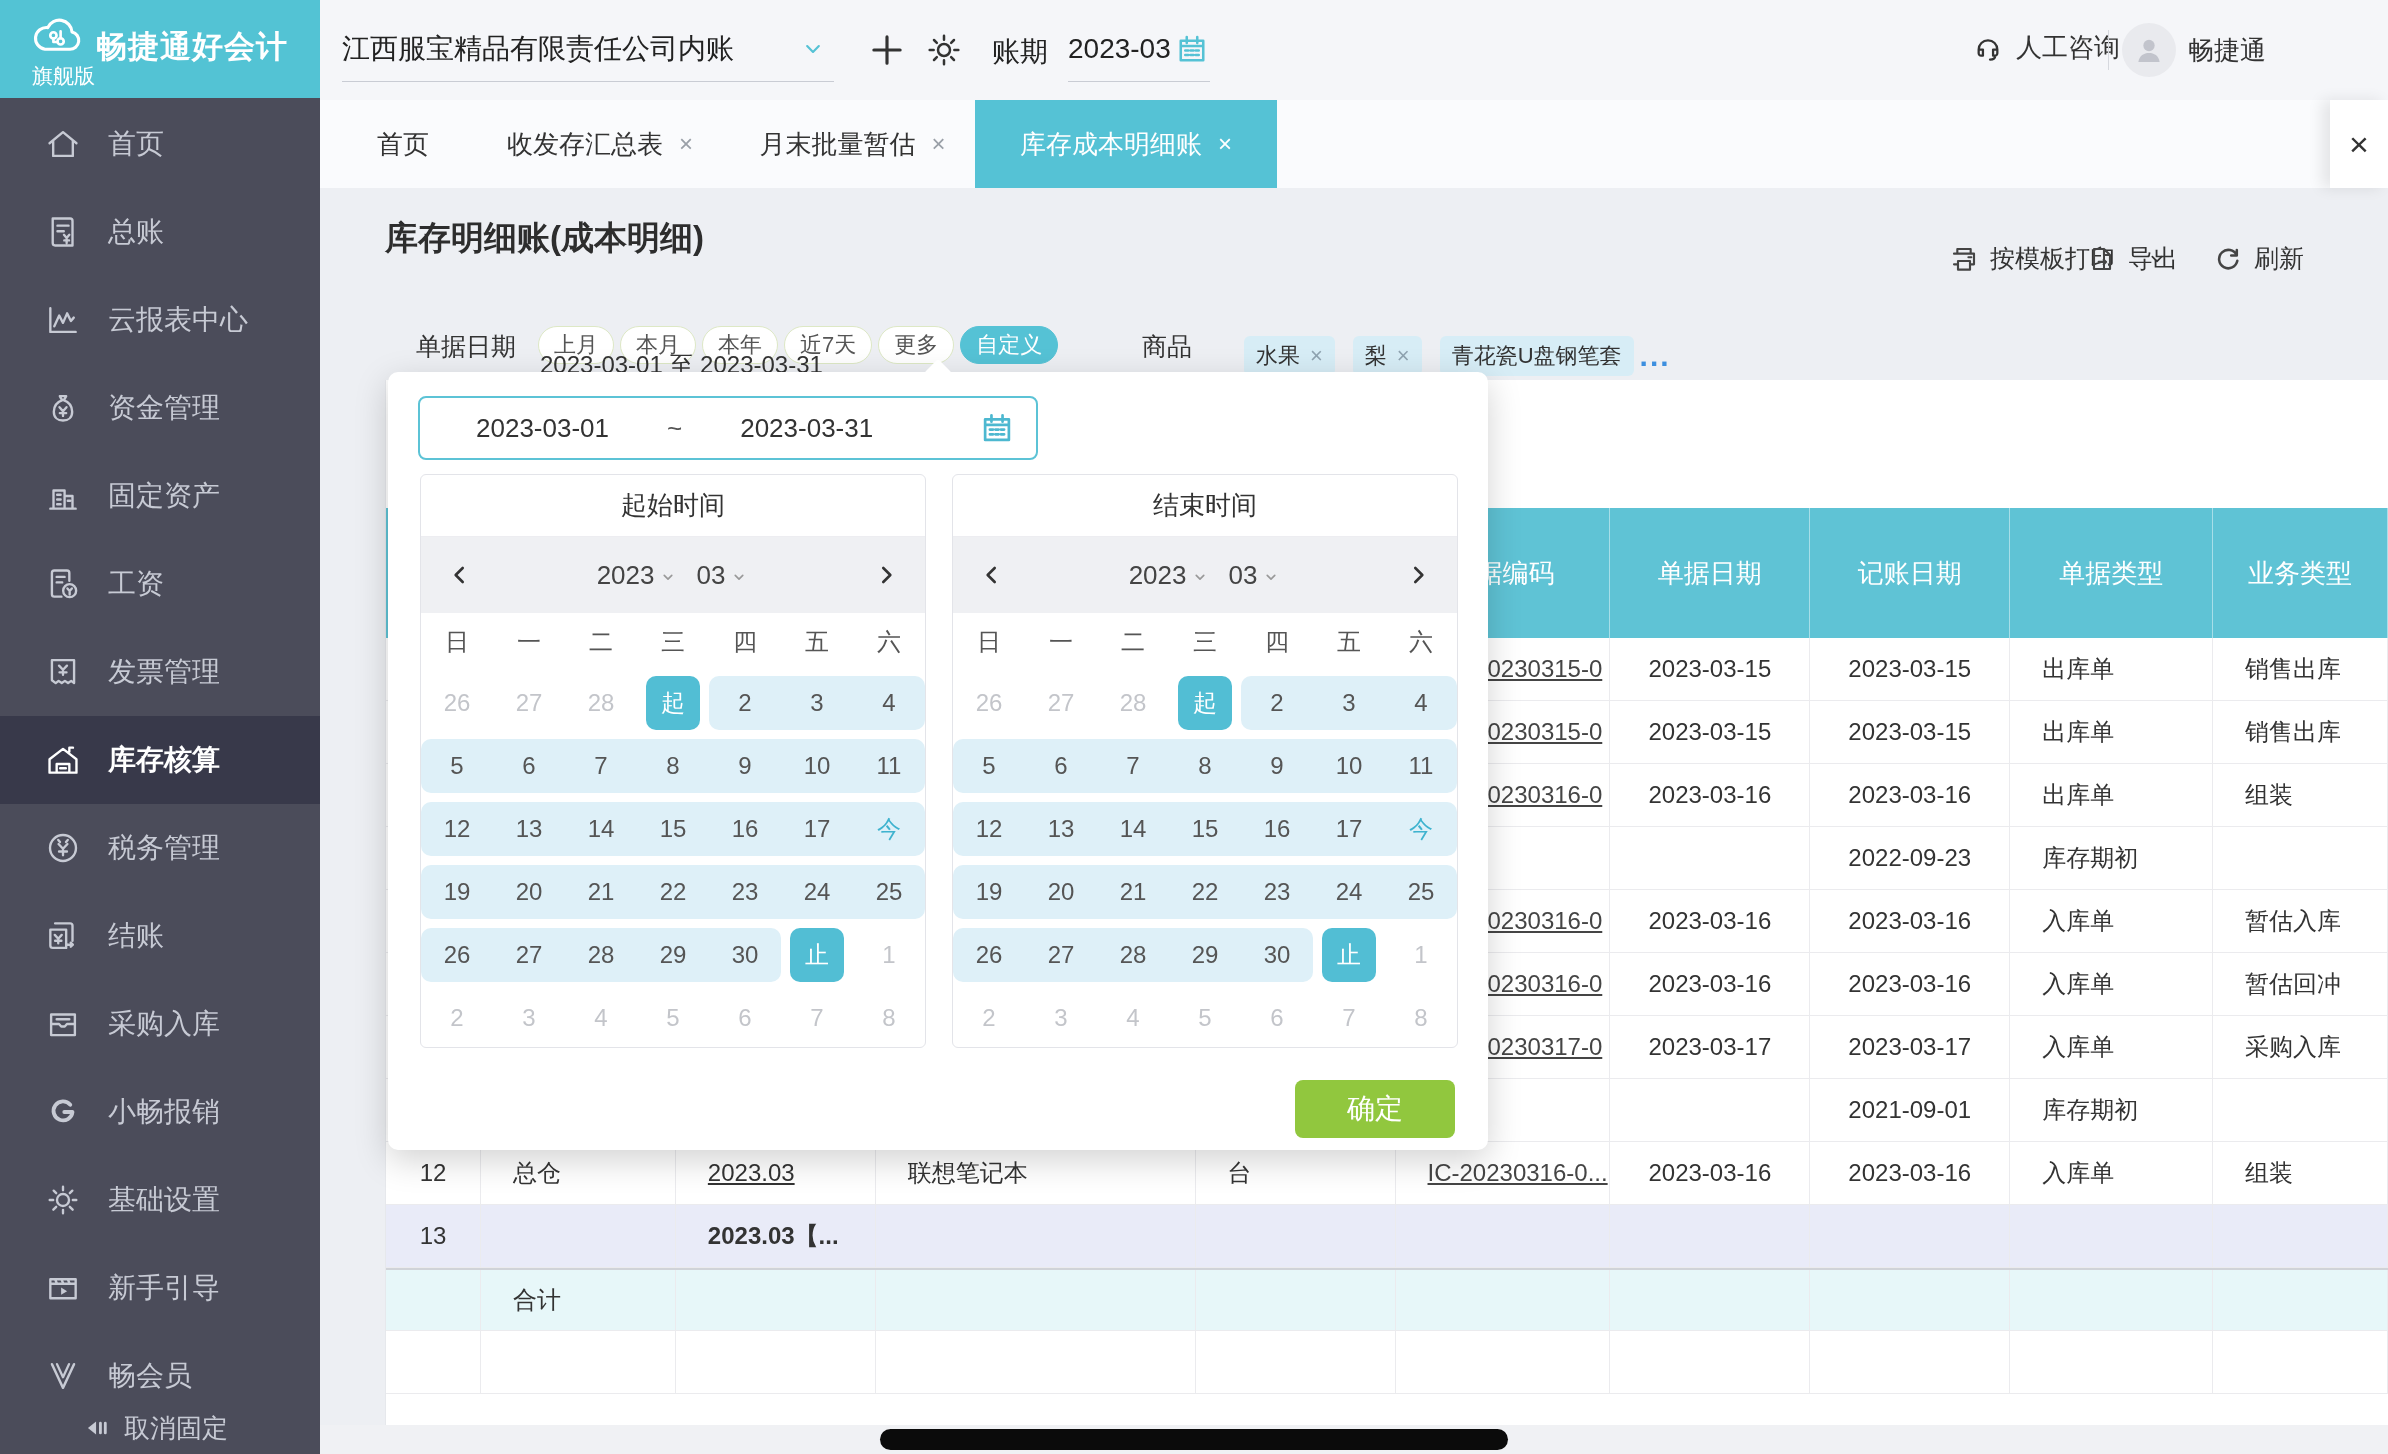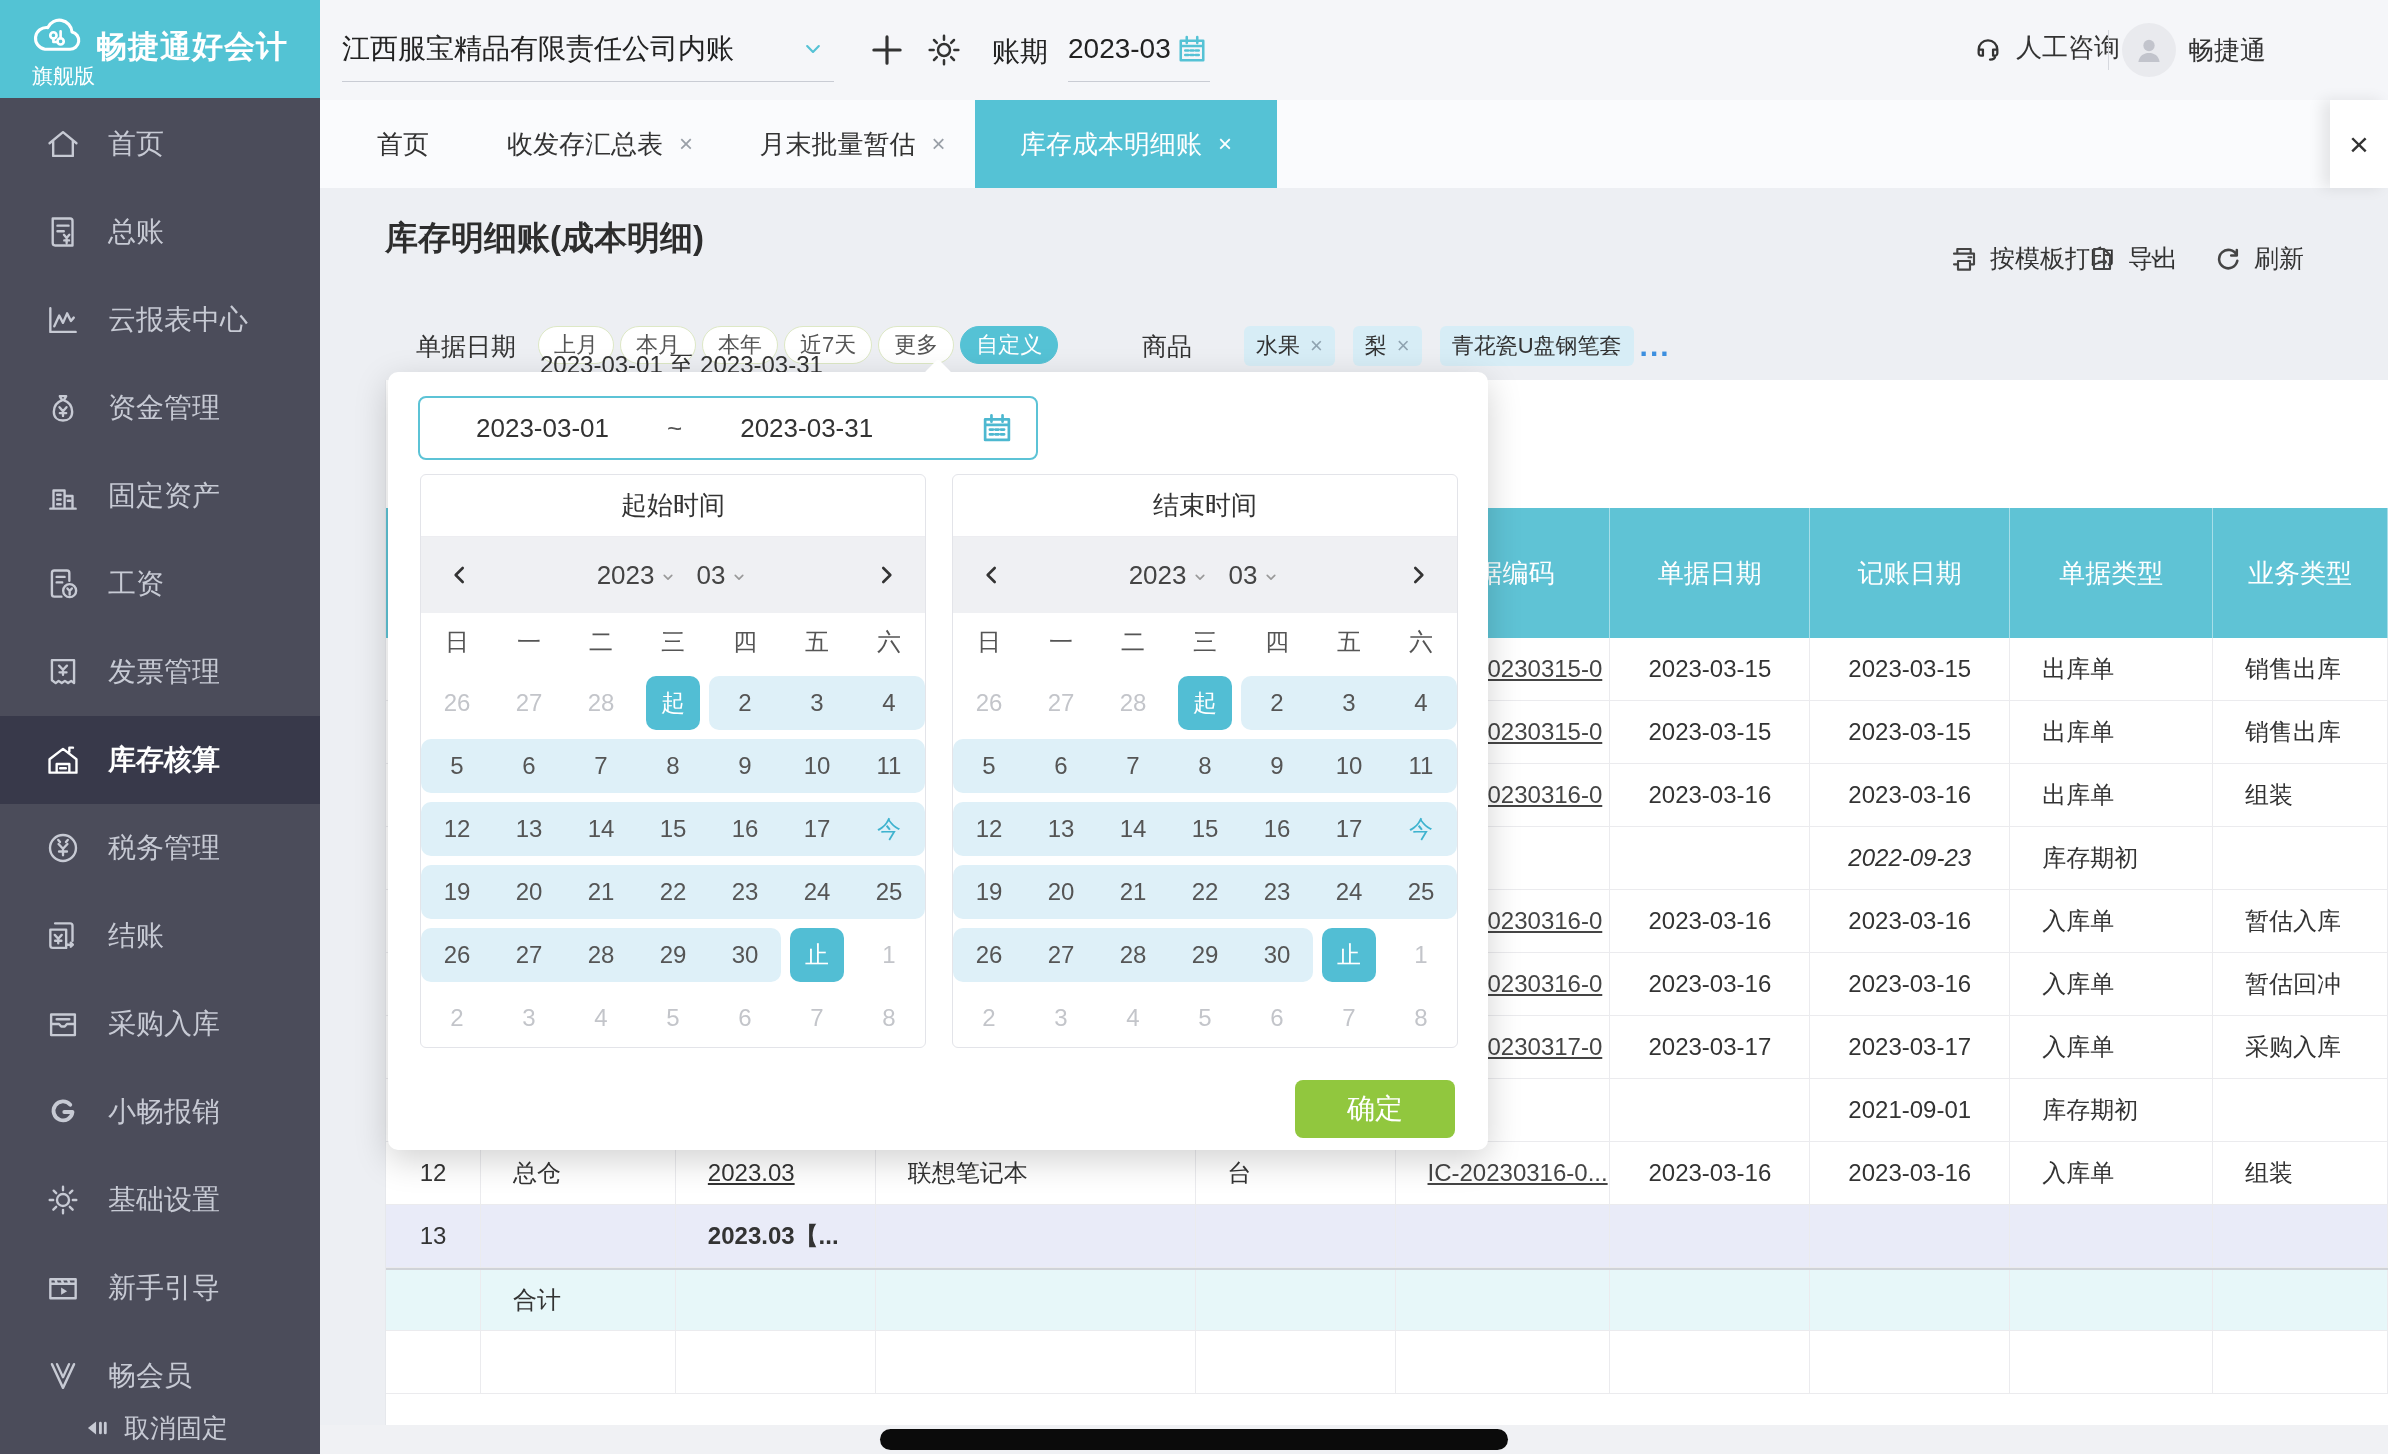--- a/index.html
+++ b/index.html
@@ -47,21 +47,21 @@
   .act{position:absolute;top:242px;display:flex;align-items:center;gap:10px;font-size:25px;color:#333;cursor:pointer;z-index:1}
   .act .icon{width:32px;height:32px;color:#444}
   .act .chev{width:24px;height:16px;margin-left:20px;color:#333}
   #act-print{left:1948px}#act-export{left:2086px}#act-refresh{left:2212px}
   
   .flt-label{position:absolute;top:330px;font-size:25px;color:#333;z-index:1}
   #lbl-date{left:416px}#lbl-product{left:1142px}
   .pills{position:absolute;left:538px;top:326px;display:flex;gap:6px;height:38px;z-index:1}
   .pill{display:flex;align-items:center;padding:0 15px;border:1px solid #dde8c5;border-radius:19px;background:#fff;font-size:22px;color:#555;cursor:pointer;white-space:nowrap}
   .pill.custom{background:#55c2d5;border-color:#55c2d5;color:#fff}
-  .tags{position:absolute;left:1244px;top:326px;display:flex;align-items:center;z-index:1}
+  .tags{position:absolute;left:1244px;top:336px;display:flex;align-items:center;z-index:1}
   .tag{height:40px;background:#d7edf6;border-radius:6px;display:flex;align-items:center;padding:0 12px;font-size:22px;color:#333;margin-right:18px;cursor:pointer;white-space:nowrap}
   .tag .x{margin-left:10px;color:#8fa3b0}
   .tag.trunc{max-width:206px;overflow:hidden;margin-right:6px}
   .more-dots{font-size:30px;color:#3d8fdf;font-weight:700;letter-spacing:2px;cursor:pointer;line-height:20px}
   .range-text{position:absolute;left:540px;top:349px;font-size:24px;color:#333;z-index:1;white-space:nowrap}
   
   .card{position:absolute;left:385px;top:380px;width:2003px;height:1045px;background:#fff;z-index:1;border-left:1px solid #e6e8ec;overflow:hidden}
   .thead{display:flex;height:130px;background:#5fc3d5;margin-top:128px}
   .th{display:flex;align-items:center;justify-content:center;color:#fff;font-size:26px;border-right:1px solid rgba(255,255,255,.45);overflow:hidden;white-space:nowrap}
   .tr{display:flex;height:63px;background:#fff}
@@ -435,21 +435,21 @@
           <div class="td" style="width: 175px;">组装</div>
         </div>
         <div class="tr">
           <div class="td center" style="width: 95px;"></div>
           <div class="td" style="width: 195px;"></div>
           <div class="td" style="width: 200px;"></div>
           <div class="td" style="width: 320px;"></div>
           <div class="td" style="width: 200px;"></div>
           <div class="td" style="width: 215px;"></div>
           <div class="td center" style="width: 200px;"></div>
-          <div class="td center" style="width: 200px; font-style: italic;">2022-09-23</div>
+          <div class="td center" style="width: 200px;">2022-09-23</div>
           <div class="td" style="width: 203px;">库存期初</div>
           <div class="td" style="width: 175px;"></div>
         </div>
         <div class="tr">
           <div class="td center" style="width: 95px;"></div>
           <div class="td" style="width: 195px;"></div>
           <div class="td" style="width: 200px;"></div>
           <div class="td" style="width: 320px;"></div>
           <div class="td" style="width: 200px;"></div>
           <div class="td code partial" style="width: 215px;">0230316-0</div>

